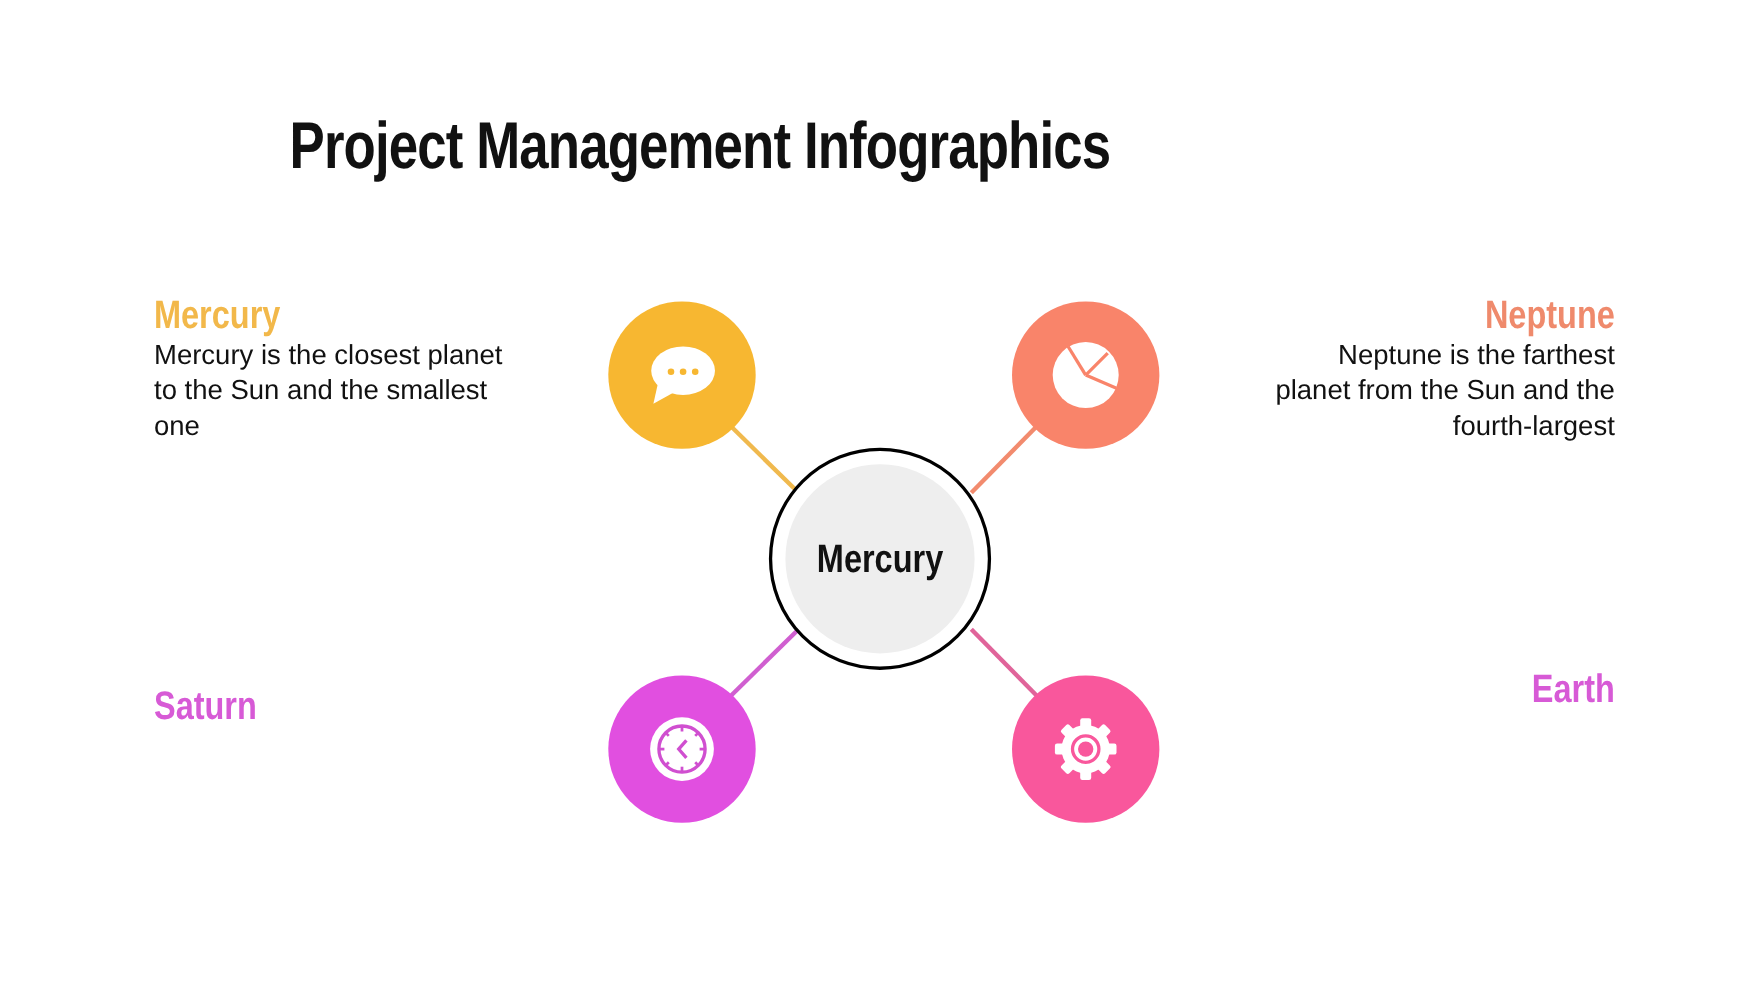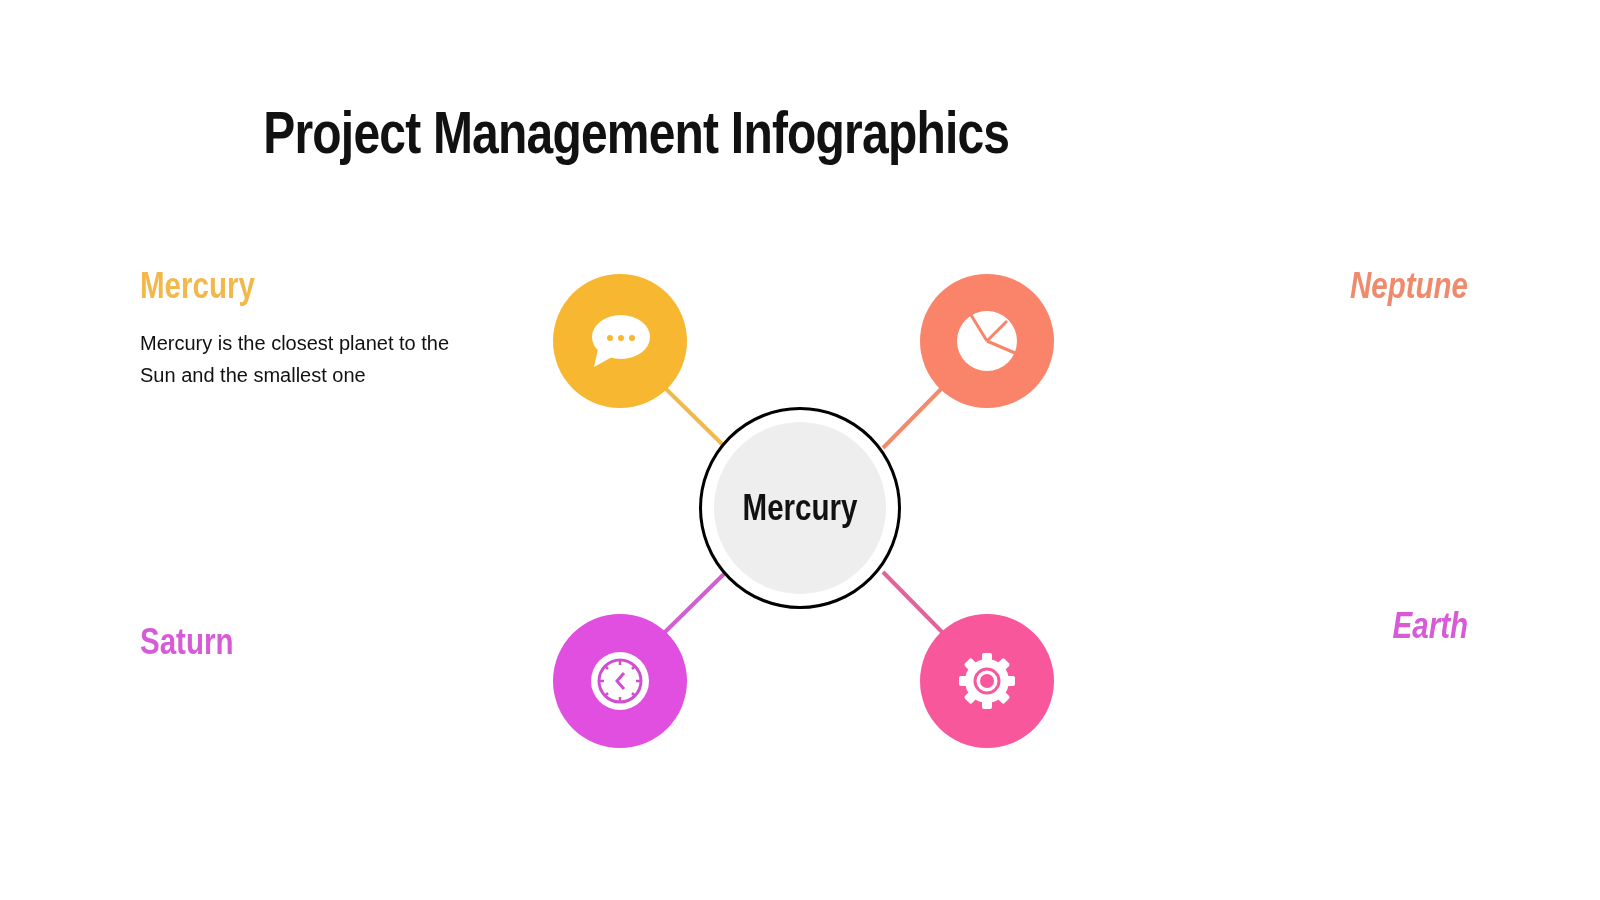--- a/index.html
+++ b/index.html
@@ -3,22 +3,22 @@
 <meta charset="utf-8">
 <style>
   html, body { margin:0; padding:0; }
   body { width:1600px; height:900px; background:#ffffff; position:relative; overflow:hidden; font-family:"Liberation Sans", sans-serif; color:#111; }
   .title { position:absolute; left:0; top:98px; width:1272px; text-align:center; font-size:60px; font-weight:bold; letter-spacing:-1px; }
   .title span { display:inline-block; transform:scaleX(0.8); transform-origin:center; }
   .block { position:absolute; width:320px; }
   .block h3 { margin:0; font-size:36px; font-weight:bold; display:inline-block; transform:scaleX(0.82); }
   .block.left h3 { transform-origin:left center; }
   .block.right h3 { transform-origin:right center; }
-  .block p { margin:20px 0 0; font-size:20px; line-height:32px; color:#111; }
-  .block.right { text-align:right;font-style:italic; }
+  .block p { margin:0 0 0; font-size:25px; line-height:32px; color:#111; }
+  .block.right { text-align:right; }
   .circle { position:absolute; width:134px; height:134px; border-radius:50%; display:flex; align-items:center; justify-content:center; }
   .center { position:absolute; left:699px; top:407px; width:202px; height:202px; border-radius:50%; border:3px solid #000; background:#fff; box-sizing:border-box; display:flex; align-items:center; justify-content:center; }
   .center .inner { width:172px; height:172px; border-radius:50%; background:#eeeeee; display:flex; align-items:center; justify-content:center; }
   .center .inner span { font-size:36px; font-weight:bold; display:inline-block; transform:scaleX(0.82); }
   svg.lines { position:absolute; left:0; top:0; }
 </style>
 </head>
 <body>
 
 <div class="title"><span>Project Management Infographics</span></div>
@@ -97,20 +97,21 @@
   </div>
 </div>
 
 <div class="block left" style="left:140px;top:265px;">
   <h3 style="color:#f2b84a;">Mercury</h3>
   <p>Mercury is the closest planet to the Sun and the smallest one</p>
 </div>
 
 <div class="block right" style="left:1148px;top:265px;width:320px;">
   <h3 style="color:#ef8a6c;">Neptune</h3>
+  <p>Neptune is the farthest planet from the Sun and the fourth-largest</p>
 </div>
 
 <div class="block left" style="left:140px;top:621px;">
   <h3 style="color:#d75ad6;">Saturn</h3>
 </div>
 
 <div class="block right" style="left:1148px;top:605px;width:320px;">
   <h3 style="color:#d75ad6;">Earth</h3>
 </div>
 

